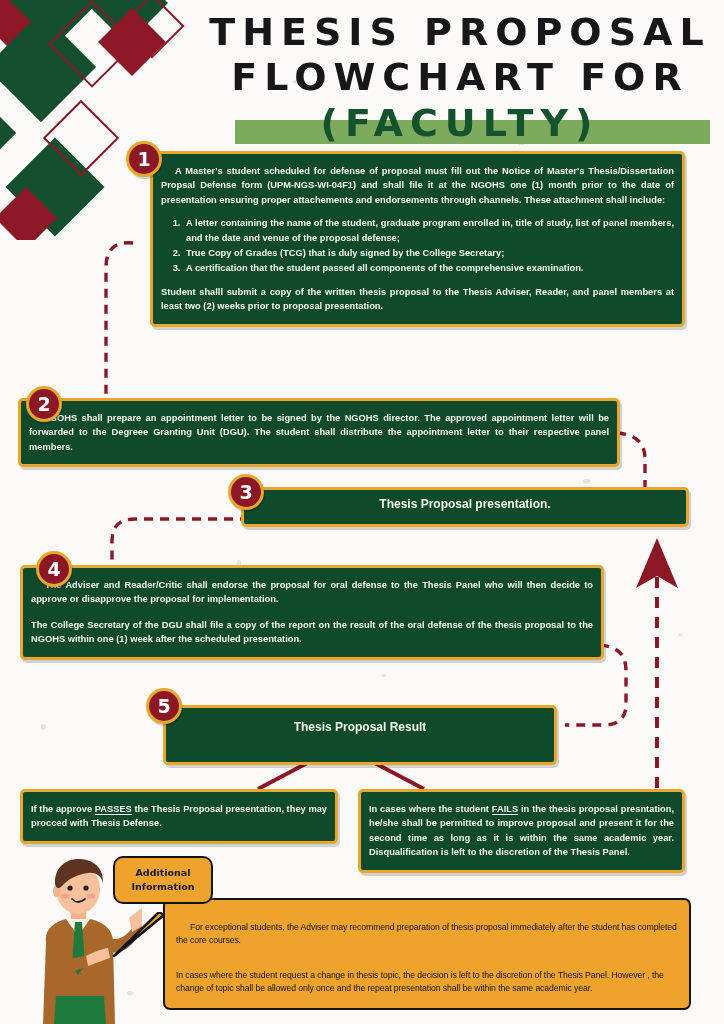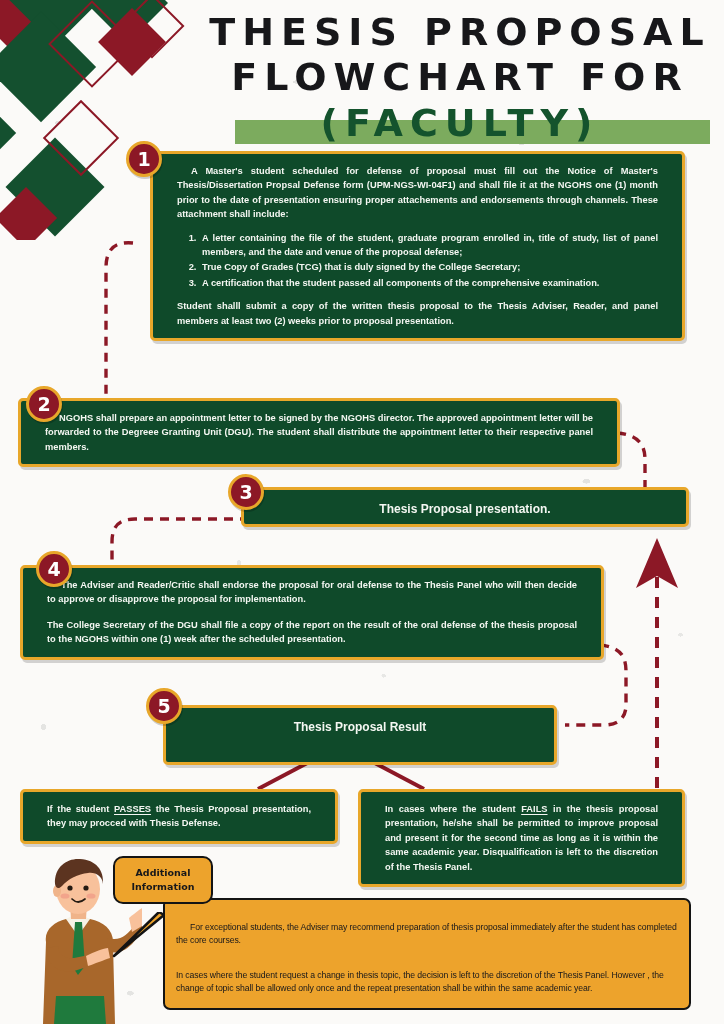--- a/index.html
+++ b/index.html
@@ -92,21 +92,21 @@
   }
 
   
   .step-box {
     position: absolute;
     background: #0f4a2a;
     border: 3px solid #e8a72a;
     border-radius: 5px;
     box-shadow: 2px 3px 0 rgba(0,0,0,0.16);
     color: #ffffff;
-    padding: 10px 24px;
+    padding: 10px 8px;
   }
   .step-box p {
     font-family: "Liberation Sans", sans-serif;
     font-size: 9.3px;
     font-weight: 700;
     line-height: 1.55;
     text-align: justify;
     color: #f4f7f2;
   }
   .step-box p.center {
@@ -228,51 +228,51 @@
   <path d="M 352 751 L 424 789" fill="none" stroke="#8c1826" stroke-width="4"></path>
 
   <line x1="657" y1="788" x2="657" y2="572" stroke="#8c1826" stroke-width="4" stroke-dasharray="11 9"></line>
   <polygon points="657,538 678,588 657,576 636,588" fill="#8c1826"></polygon>
 </svg>
 
 <div class="badge" style="left:126px; top:141px;">1</div>
 <div class="step-box" style="left:150px; top:151px; width:535px;">
   <p><span class="ind"></span><span>A Master's student scheduled for defense of proposal must fill out the Notice of Master's Thesis/Dissertation Propsal Defense form (UPM-NGS-WI-04F1) and shall file it at the NGOHS one (1) month prior to the date of presentation ensuring proper attachements and endorsements through channels. These attachment shall include:</span></p>
   <ol>
-    <li>A letter containing the file of the student, graduate program enrolled in, title of study, list of panel members, and the date and venue of the proposal defense;</li>
+    <li>A letter containing the name of the student, graduate program enrolled in, title of study, list of panel members, and the date and venue of the proposal defense;</li>
     <li>True Copy of Grades (TCG) that is duly signed by the College Secretary;</li>
     <li>A certification that the student passed all components of the comprehensive examination.</li>
   </ol>
   <p>Student shalll submit a copy of the written thesis proposal to the Thesis Adviser, Reader, and panel members at least two (2) weeks prior to proposal presentation.</p>
 </div>
 
 <div class="badge" style="left:26px; top:386px;">2</div>
 <div class="step-box" style="left:18px; top:398px; width:602px;">
   <p><span class="ind"></span><span>NGOHS shall prepare an appointment letter to be signed by the NGOHS director. The approved appointment letter will be forwarded to the Degreee Granting Unit (DGU). The student shall distribute the appointment letter to their respective panel members.</span></p>
 </div>
 
 <div class="badge" style="left:228px; top:474px;">3</div>
-<div class="step-box" style="left:241px; top:487px; width:448px; height:40px; display:flex; align-items:flex-start; justify-content:center;">
+<div class="step-box" style="left:241px; top:487px; width:448px; height:40px; display:flex; align-items:flex-end; justify-content:center;">
   <p class="center">Thesis Proposal presentation.</p>
 </div>
 
 <div class="badge" style="left:36px; top:551px;">4</div>
 <div class="step-box" style="left:20px; top:565px; width:584px;">
   <p><span class="ind"></span><span>The Adviser and Reader/Critic shall endorse the proposal for oral defense to the Thesis Panel who will then decide to approve or disapprove the proposal for implementation.</span></p>
   <div class="gap"></div>
   <p>The College Secretary of the DGU shall file a copy of the report on the result of the oral defense of the thesis proposal to the NGOHS within one (1) week after the scheduled presentation.</p>
 </div>
 
 <div class="badge" style="left:146px; top:688px;">5</div>
 <div class="step-box" style="left:163px; top:705px; width:394px; height:60px; display:flex; align-items:flex-start; justify-content:center;">
   <p class="center">Thesis Proposal Result</p>
 </div>
 
 <div class="step-box" style="left:20px; top:789px; width:318px;">
-  <p><span>If the student </span><u class="em">PASSES</u><span> the Thesis Proposal presentation, they may procced with Thesis Defense.</span></p>
+  <p><span>If the approve </span><u class="em">PASSES</u><span> the Thesis Proposal presentation, they may procced with Thesis Defense.</span></p>
 </div>
 
 <div class="step-box" style="left:358px; top:789px; width:327px;">
   <p><span>In cases where the student </span><u class="em">FAILS</u><span> in the thesis proposal presntation, he/she shall be permitted to improve proposal and present it for the second time as long as it is within the same academic year. Disqualification is left to the discretion of the Thesis Panel.</span></p>
 </div>
 
 <svg class="person" viewBox="0 0 126 168">
 
   <path d="M30 86 C28 74 38 66 50 63 L74 63 C88 66 98 74 97 88 L99 168 L27 168 Z" fill="#a8672b"></path>
 

